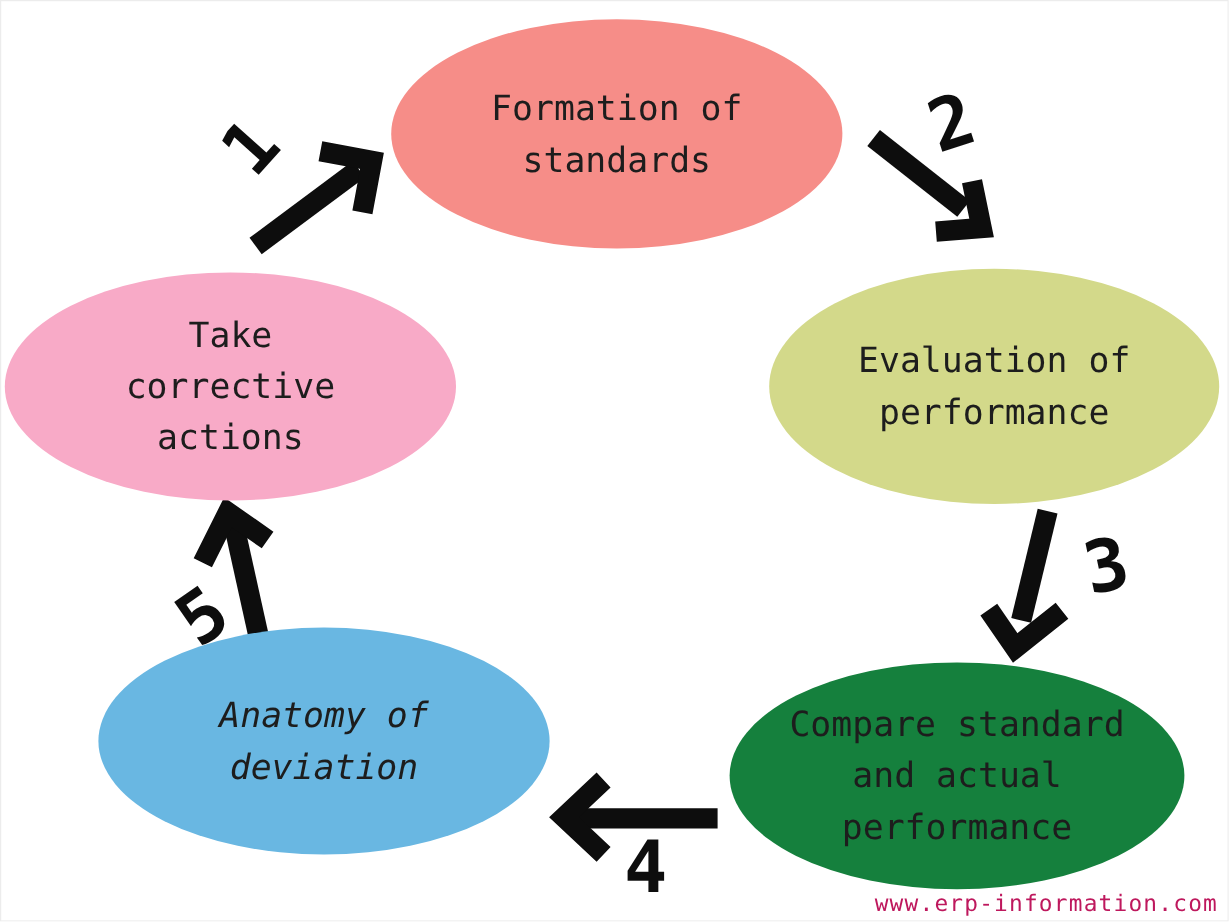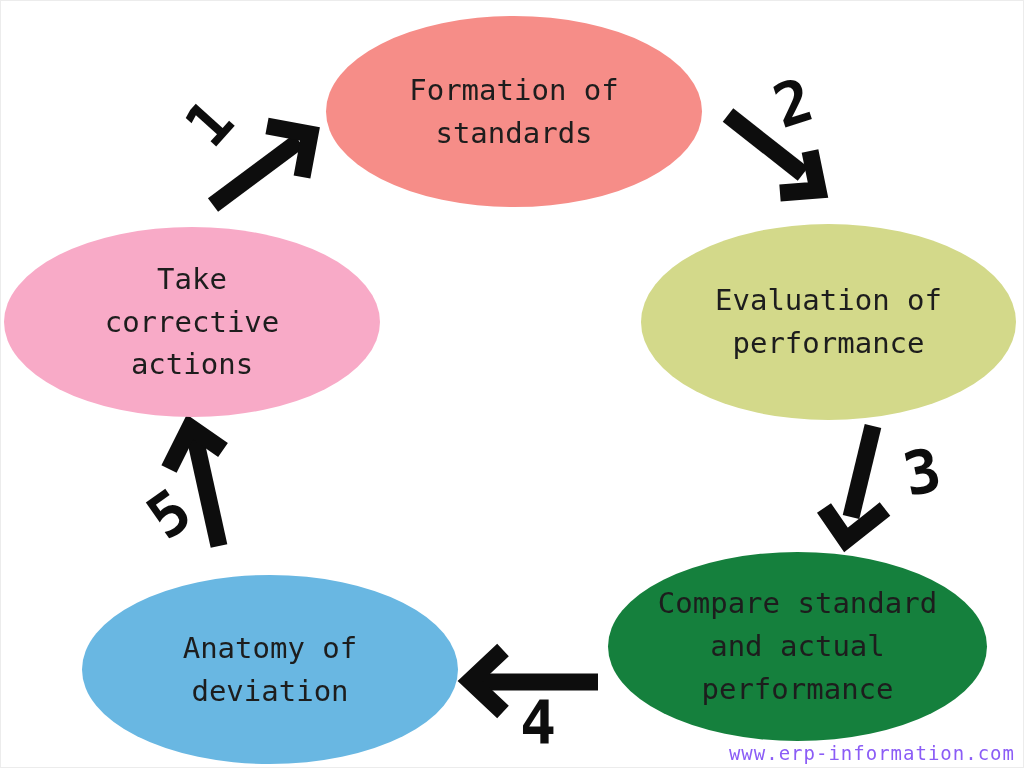--- a/index.html
+++ b/index.html
@@ -40,21 +40,21 @@
   .node-label {
     font-size: 29px;
     line-height: 1.48;
     color: #1d1d1d;
     text-align: center;
     letter-spacing: 0px;
   }
   .node-formation  { left: 325px; top:  15px; width: 376px; height: 191px; }
   .node-evaluation { left: 640px; top: 223px; width: 375px; height: 196px; }
   .node-compare    { left: 607px; top: 551px; width: 379px; height: 189px; }
-  .node-anatomy    { left:  81px; top: 574px; width: 376px; height: 189px; }
+  .node-anatomy    { left:  81px; top: 522px; width: 376px; height: 189px; font-style: italic; }
   .node-corrective { left:   3px; top: 226px; width: 376px; height: 190px; }
   .node-formation  .node-label { max-width: 280px; }
   .node-evaluation .node-label { max-width: 280px; }
   .node-compare    .node-label { max-width: 300px; }
   .node-anatomy    .node-label { max-width: 240px; }
   .node-corrective .node-label { max-width: 220px; }
   .step-number {
     position: absolute;
     font-size: 60px;
     font-weight: bold;
@@ -64,21 +64,21 @@
   .n1 { left: 208px; top: 122px; transform: translate(-50%,-50%) rotate(-48deg); }
   .n2 { left: 792px; top: 102px; transform: translate(-50%,-50%) rotate(-18deg); }
   .n3 { left: 921px; top: 471px; transform: translate(-50%,-50%) rotate(-12deg); }
   .n4 { left: 537px; top: 722px; transform: translate(-50%,-50%); }
   .n5 { left: 168px; top: 513px; transform: translate(-50%,-50%) rotate(-35deg); }
   .watermark {
     position: absolute;
     right: 8px;
     bottom: 3px;
     font-size: 19px;
-    color: #8b5cf6;
+    color: #be185d;
     letter-spacing: 1px;
   }
 </style>
 </head>
 <body>
 
 <div class="canvas">
 
   <svg class="arrows" viewBox="0 0 1024 768" xmlns="http://www.w3.org/2000/svg">
     <g>

